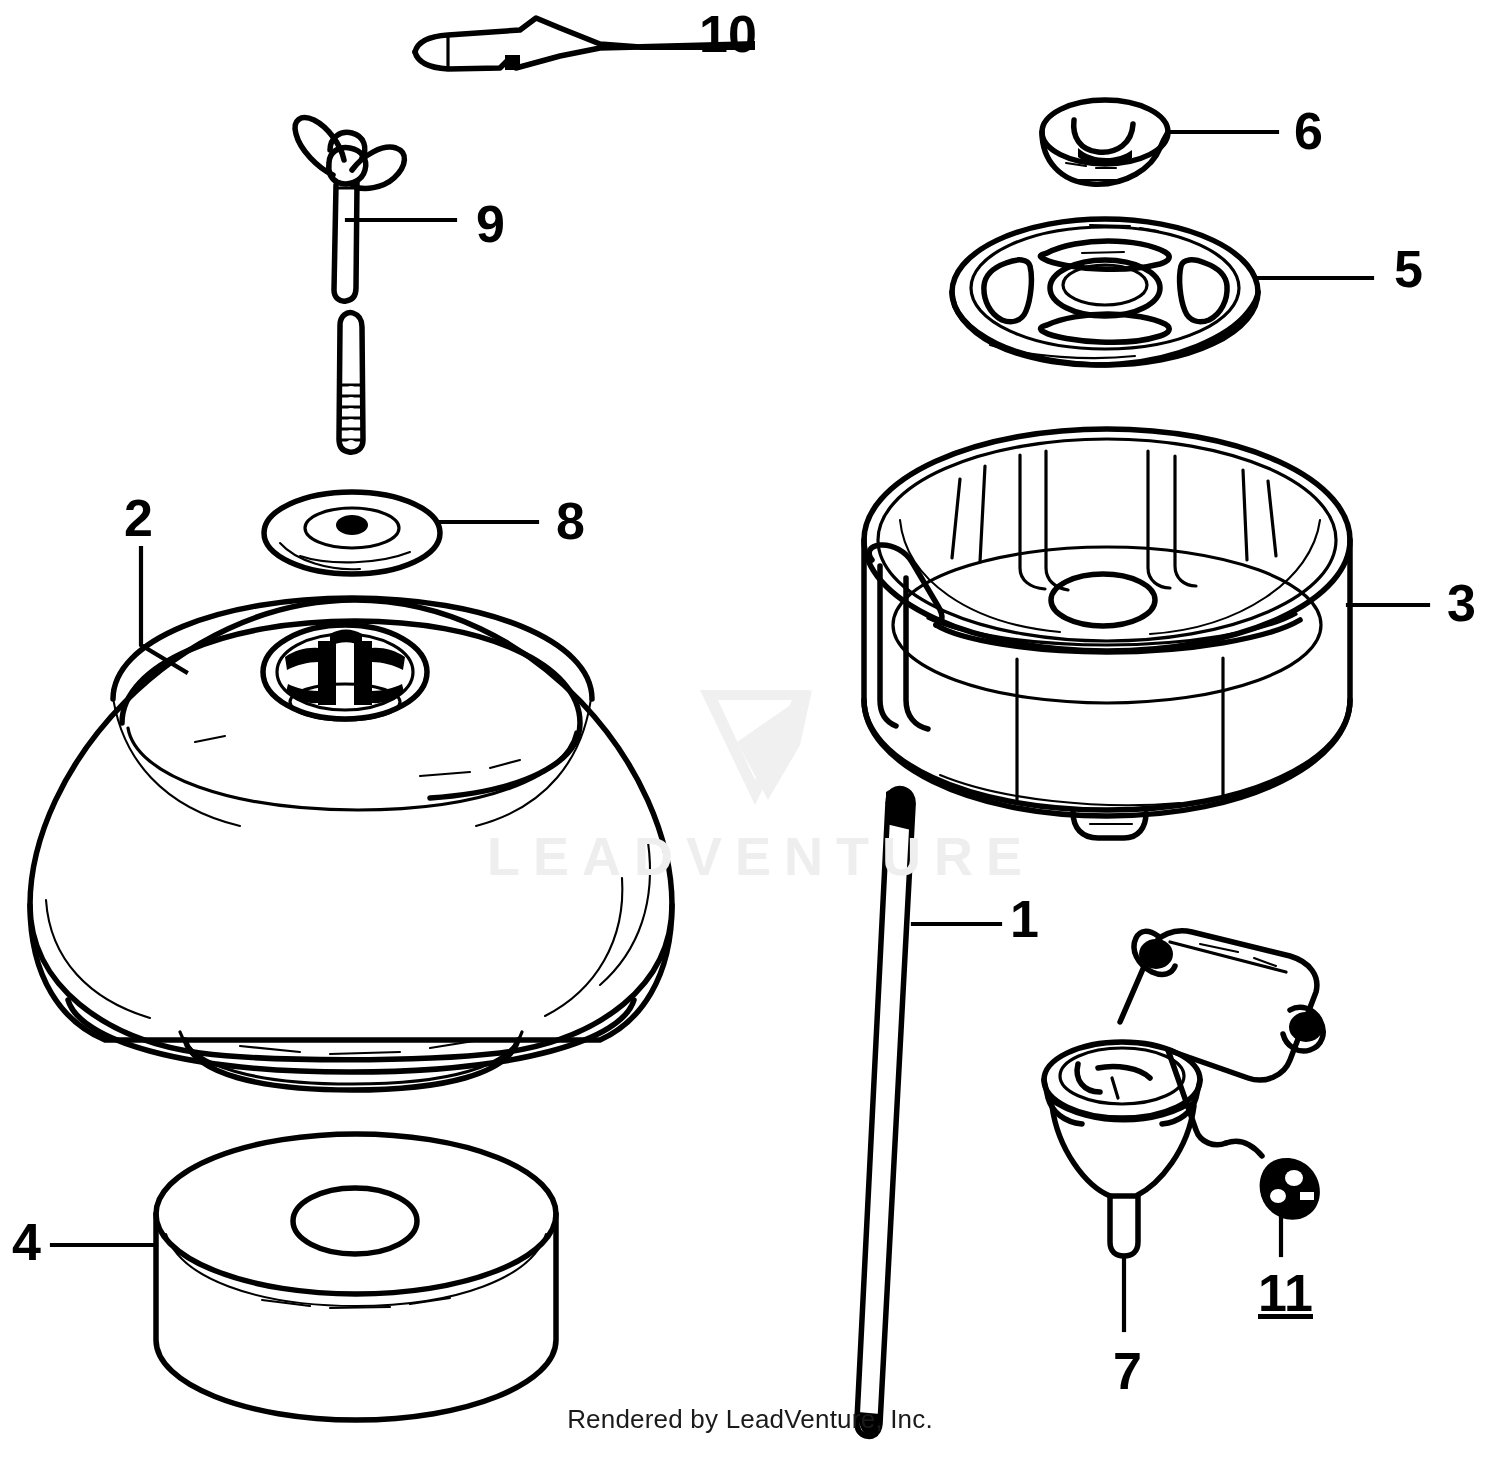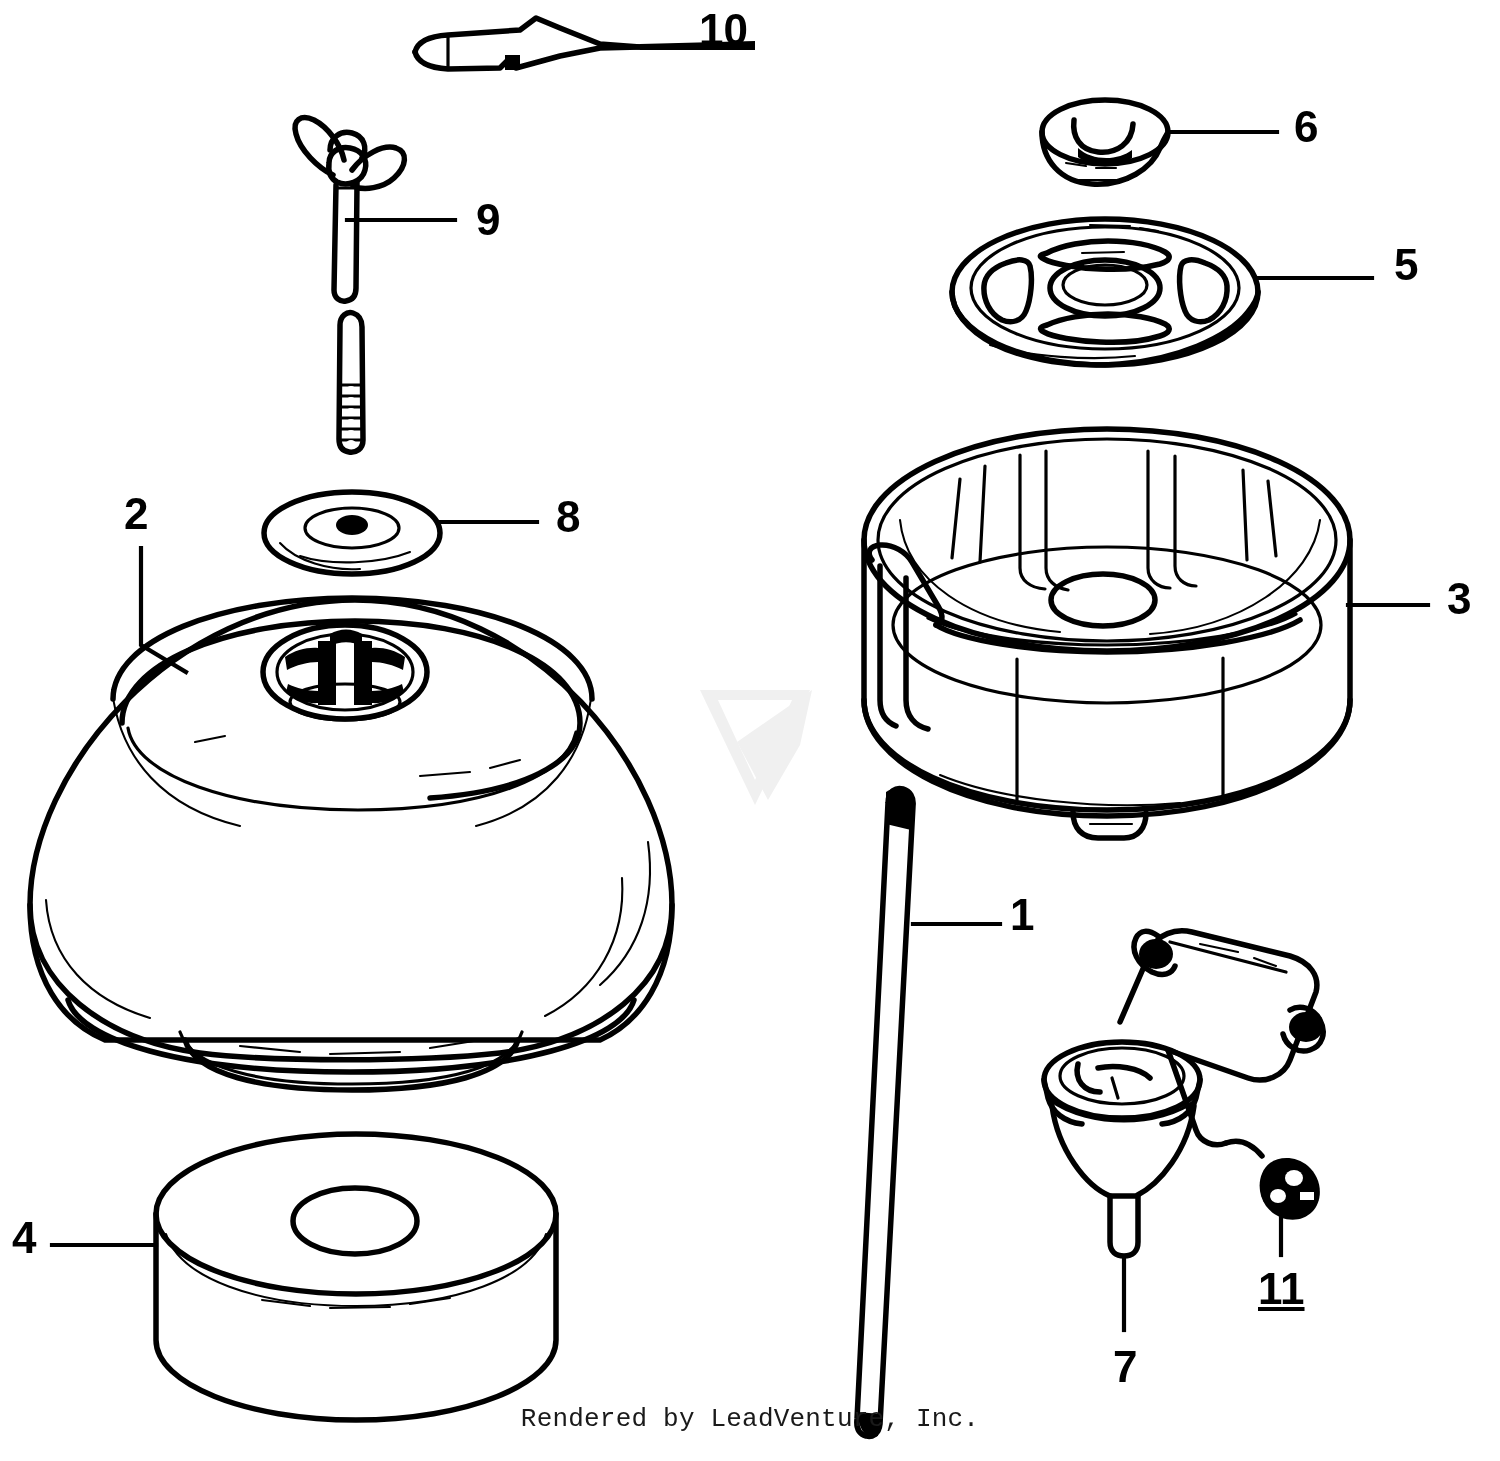--- a/index.html
+++ b/index.html
@@ -21,33 +21,33 @@
     position: absolute;
     left: 0;
     top: 0;
     width: 1500px;
     height: 1461px;
   }
   .callout {
     position: absolute;
     font-family: "Liberation Sans", sans-serif;
     font-weight: bold;
-    font-size: 44px;
+    font-size: 52px;
     color: #000000;
     line-height: 1;
     white-space: nowrap;
     user-select: none;
   }
   #caption {
     position: absolute;
     left: 0;
     top: 1404px;
     width: 1500px;
     text-align: center;
-    font-family: Liberation Mono, monospace;
+    font-family: Liberation Sans, sans-serif;
     font-size: 26px;
     color: #1a1a1a;
     letter-spacing: 0.2px;
   }
   .wm-text {
     position: absolute;
     font-family: "Liberation Sans", sans-serif;
     font-weight: bold;
     color: #eeeeee;
     user-select: none;
@@ -311,20 +311,21 @@
       <path class="lead" d="M913 924 L 1000 924"></path>
 
       <path class="lead" d="M52 1245 L 156 1245"></path>
 
       <path class="lead" d="M1124 1256 L 1124 1330"></path>
 
       <path class="lead" d="M1281 1208 L 1281 1255"></path>
     </g>
   </svg>
 
+  <div class="wm-text" id="wm-word">LEADVENTURE</div>
 
   <div class="callout" style="left:699px; top:8px;">10</div>
 
   <div class="callout" style="left:1294px; top:105px;">6</div>
 
   <div class="callout" style="left:476px; top:198px;">9</div>
 
   <div class="callout" style="left:1394px; top:243px;">5</div>
 
   <div class="callout" style="left:124px; top:492px;">2</div>

